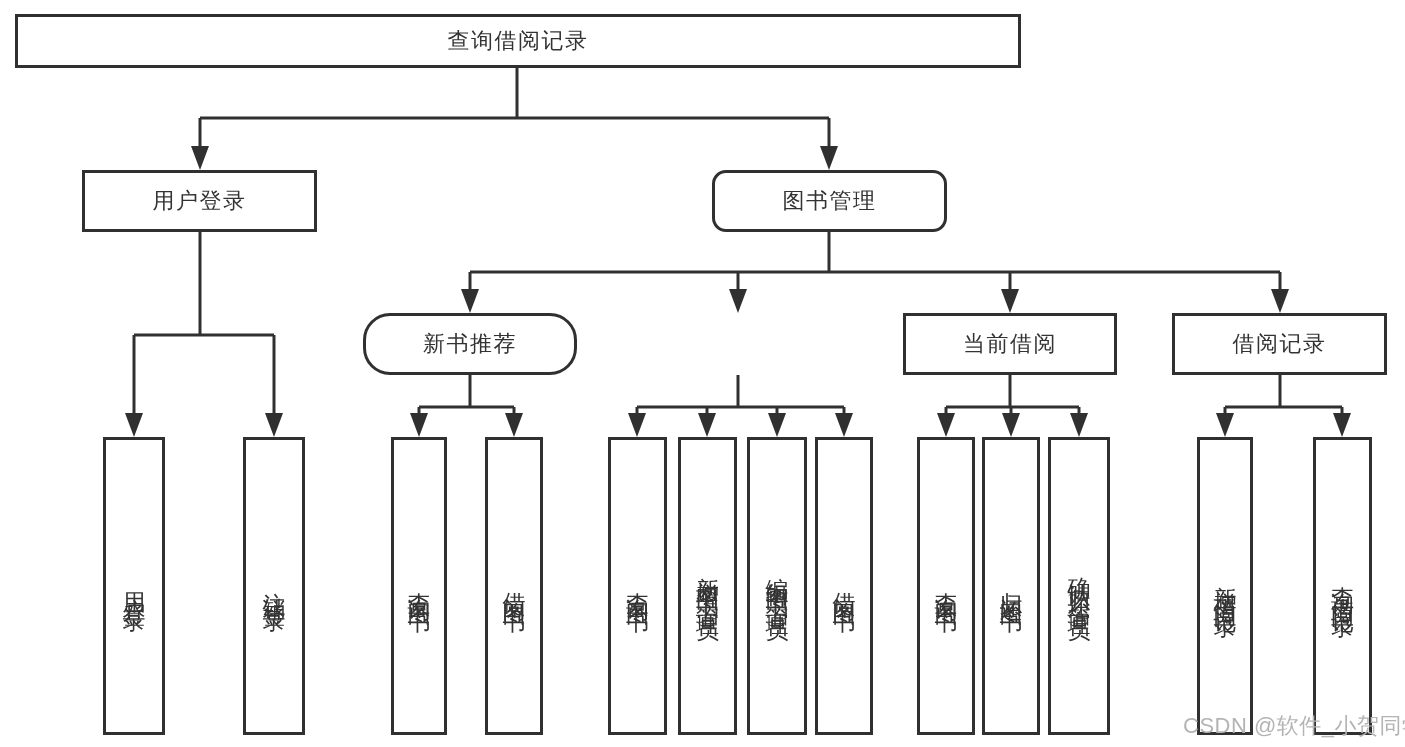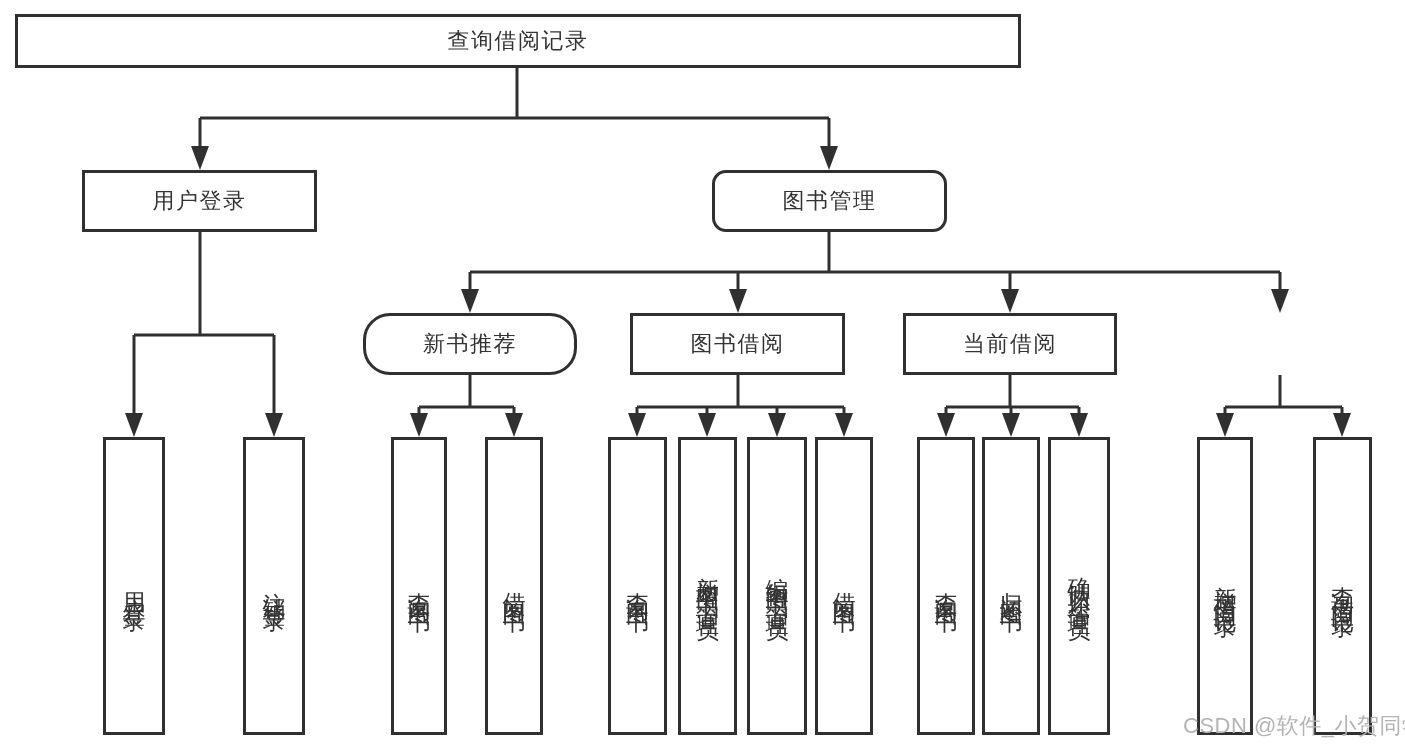--- a/index.html
+++ b/index.html
@@ -139,22 +139,22 @@
       <polygon points="1333,413 1351,413 1342,437"></polygon>
     </g>
   </svg>
 
   <div class="node h" style="left:15px; top:14px; width:1006px; height:54px;">查询借阅记录</div>
 
   <div class="node h" style="left:82px; top:170px; width:235px; height:62px;">用户登录</div>
   <div class="node h" style="left:712px; top:170px; width:235px; height:62px;border-radius:14px;">图书管理</div>
 
   <div class="node h" style="left:363px; top:313px; width:214px; height:62px;border-radius:27px;">新书推荐</div>
-  <div class="node h" style="left:630px; top:313px; width:215px; height:62px;">图书借阅</div>
   <div class="node h" style="left:903px; top:313px; width:214px; height:62px;">当前借阅</div>
+  <div class="node h" style="left:1172px; top:313px; width:215px; height:62px;">借阅记录</div>
 
   <div class="node v" style="left:103px; top:437px; width:62px; height:298px;">
     <span class="vtext">用户登录</span>
   </div>
   <div class="node v" style="left:243px; top:437px; width:62px; height:298px;">
     <span class="vtext">注销登录</span>
   </div>
 
   <div class="node v" style="left:391px; top:437px; width:56px; height:298px;">
     <span class="vtext">查询图书</span>

